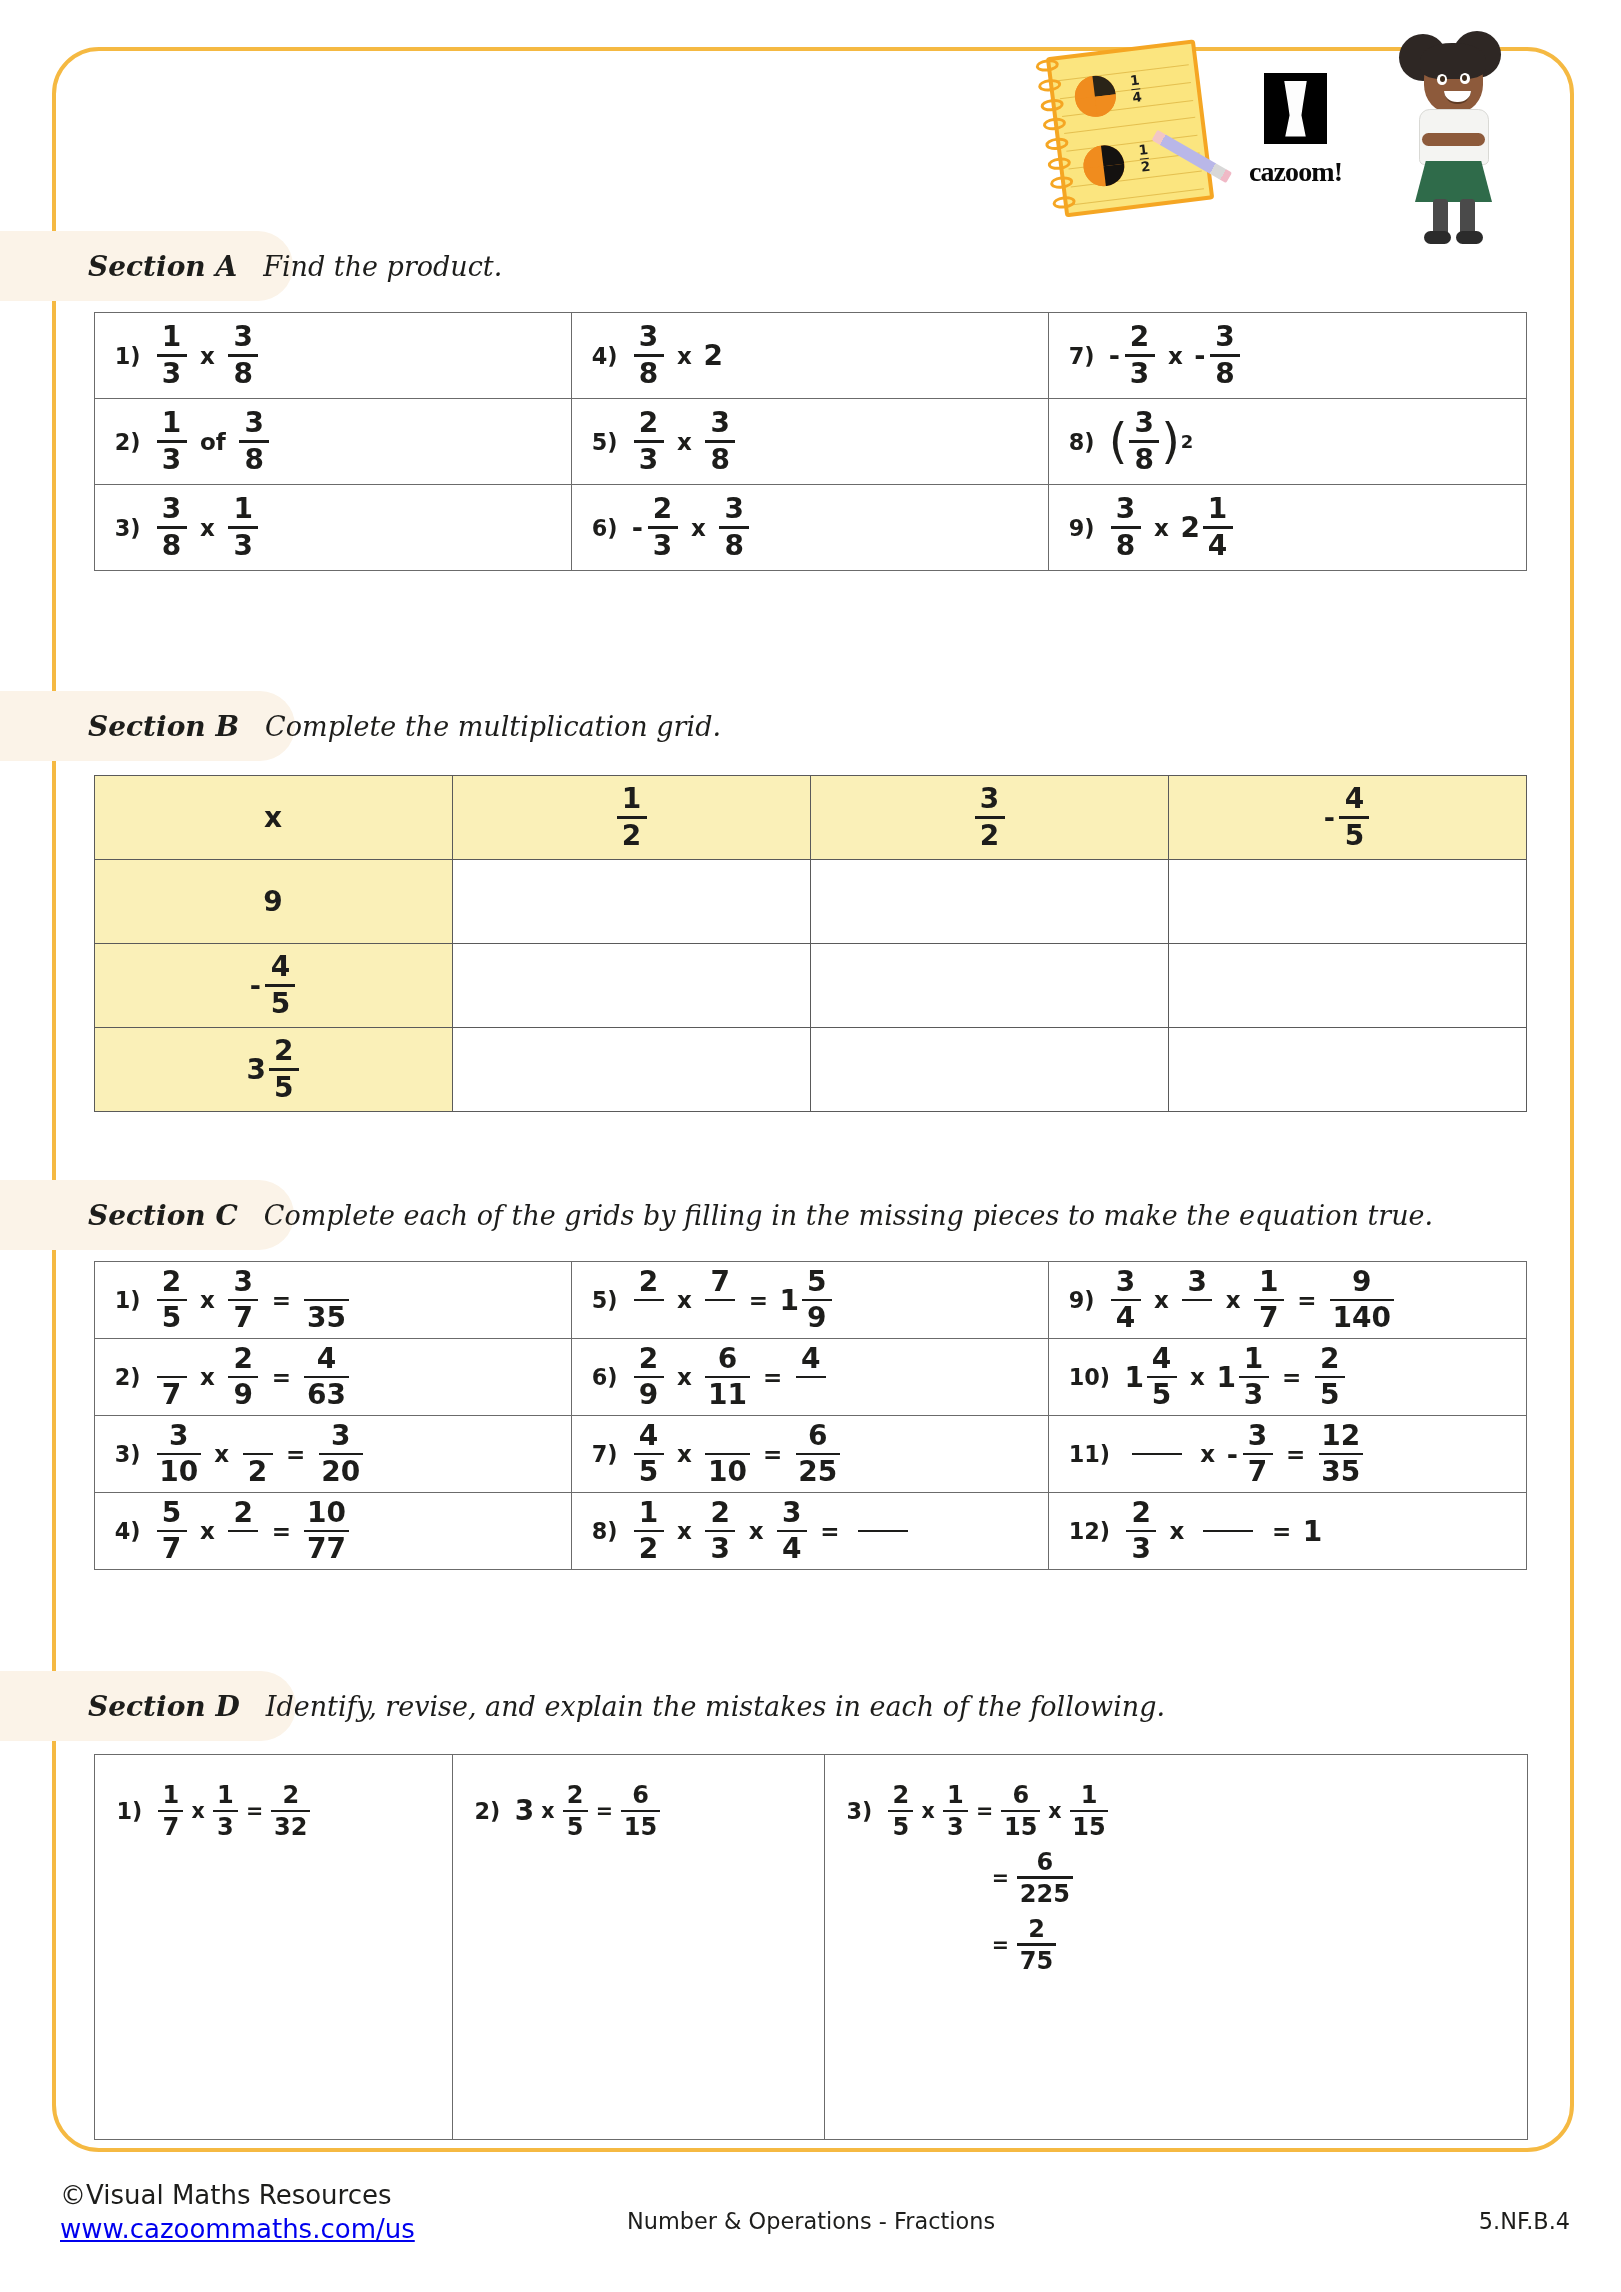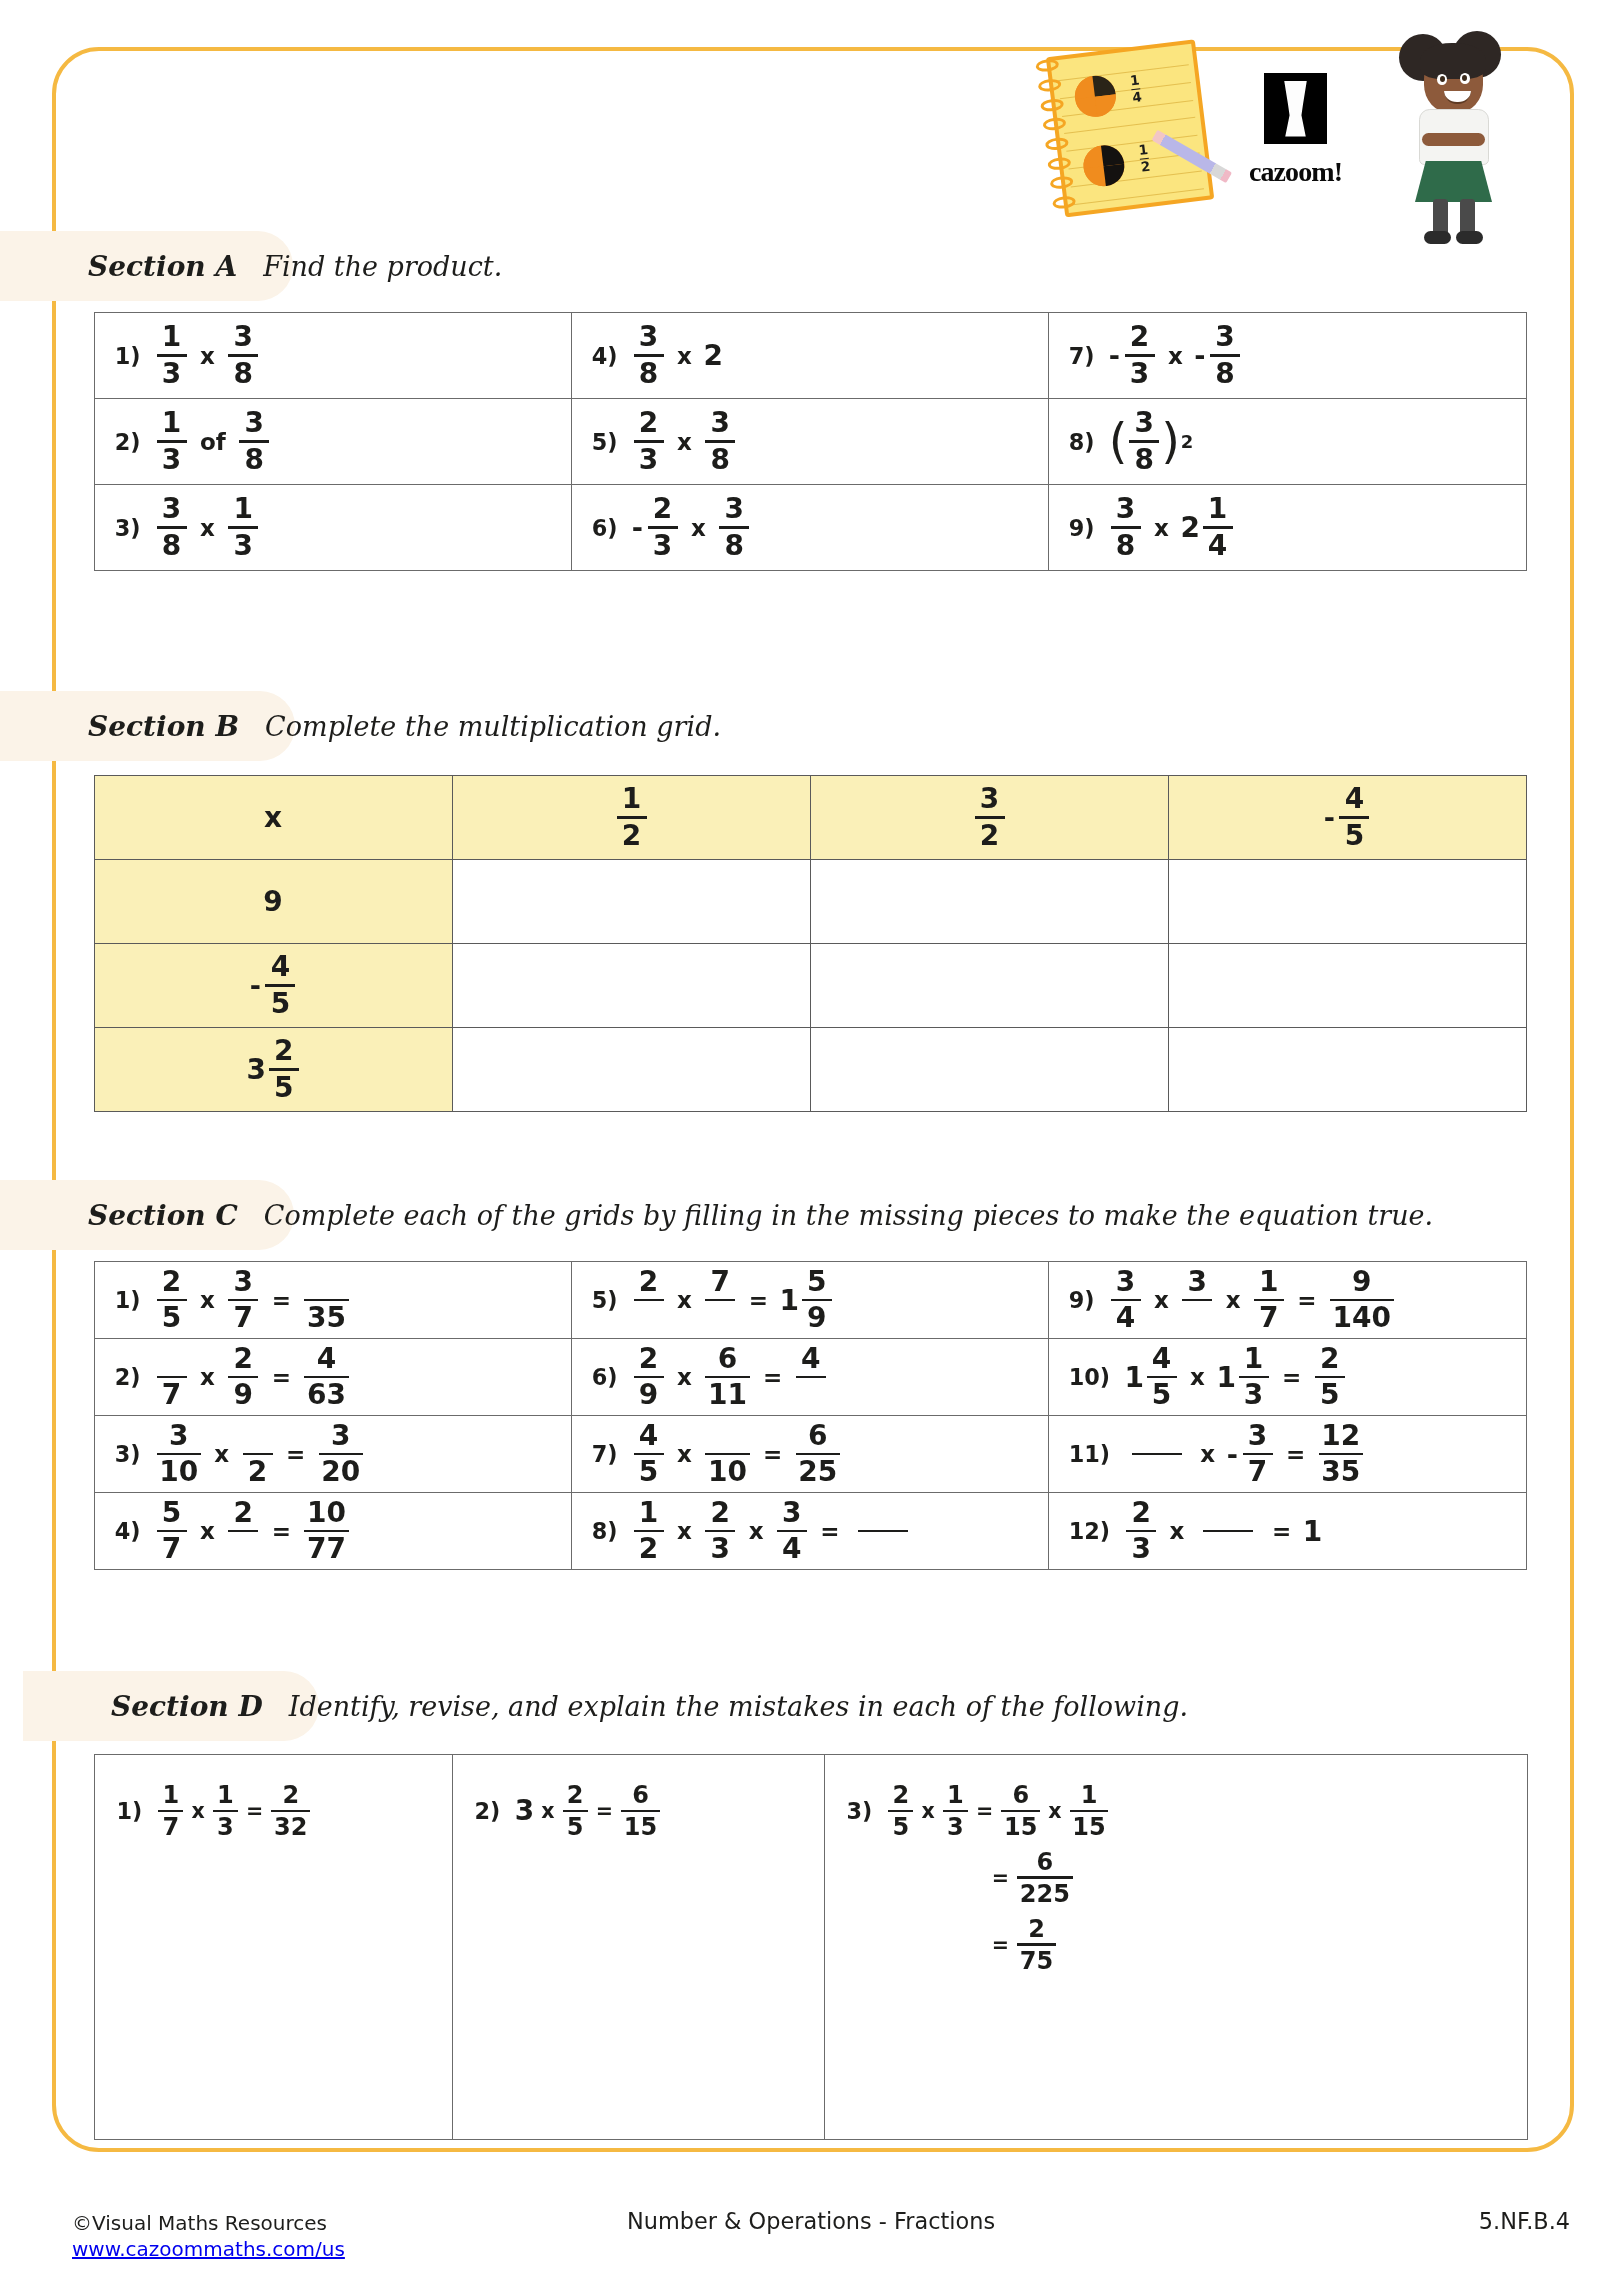--- a/index.html
+++ b/index.html
@@ -349,22 +349,22 @@
   .dsmall .op{ font-size:20.6px; margin:0 6.3px; }
 
   
   .footer{
     position:absolute;
     left:0; top:2178px;
     width:1622px;
     font-family:"DejaVu Sans", sans-serif;
   }
   .f-left{
-    position:absolute; left:72px; top:0;
-    font-size:20px; line-height:1.32; color:#1d1d1b;margin-top:32px;
+    position:absolute; left:60px; top:0;
+    font-size:26px; line-height:1.32; color:#1d1d1b;
   }
   .f-link{ color:#0000EE; text-decoration:underline; display:block; }
   .f-center{
     position:absolute; left:0; top:30px; width:1622px;
     text-align:center; font-size:22.4px; color:#1d1d1b;
   }
   .f-right{
     position:absolute; right:52px; top:30px;
     font-size:22.4px; color:#1d1d1b;
   }
@@ -911,21 +911,21 @@
               </span>
               <span class="op">x</span>
               <span class="blankline"></span>
               <span class="op">=</span>
               <span class="whole">1</span>
             </span></td>
         </tr>
       </tbody>
   </table>
 
-  <div class="sec-head" style="top:1671px;padding-left:23px;">
+  <div class="sec-head" style="top:1671px;">
     <div class="sec-pill">
       <span class="sec-label">Section D</span>
     </div>
     <span class="sec-instr">Identify, revise, and explain the mistakes in each of the following.</span>
   </div>
 
   <table class="dtable" id="tableD" style="left:94px; top:1754px; width:1433px;">
     <colgroup>
         <col style="width:358px">
         <col style="width:372px">

